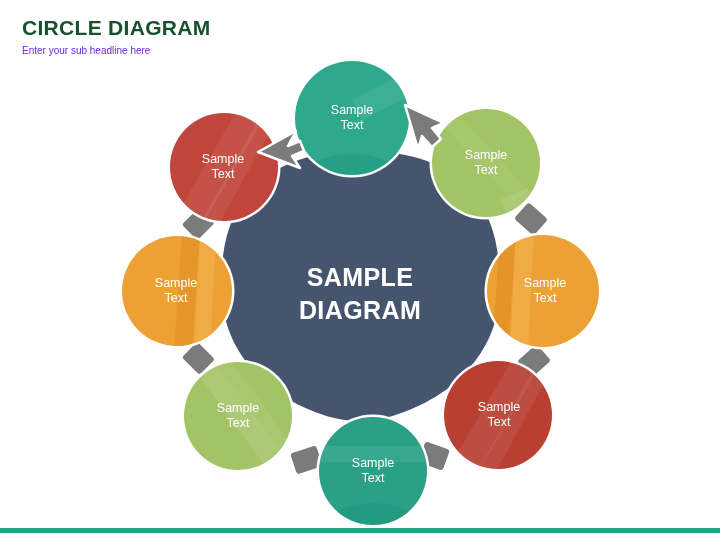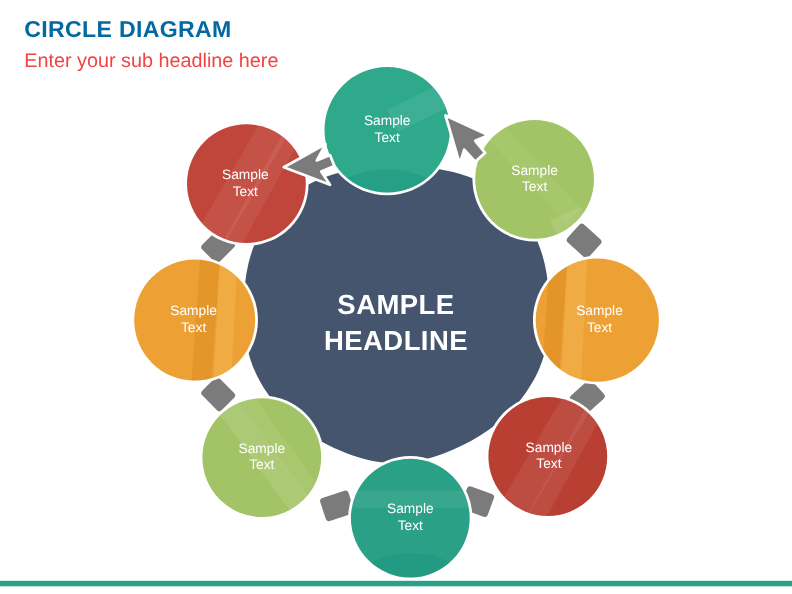--- a/index.html
+++ b/index.html
@@ -26,28 +26,28 @@
   
   #header {
     position: absolute;
     left: 22px;
     top: 16px;
     width: 600px;
   }
   #page-title {
     font-size: 21px;
     font-weight: bold;
-    color: #0369a1;
+    color: #14532d;
     letter-spacing: 0.3px;
     line-height: 1.15;
     margin: 0;
   }
   #page-subtitle {
-    font-size: 18px;
-    color: #ef4444;
+    font-size: 10px;
+    color: #6d28d9;
     margin: 5px 0 0 0;
     line-height: 1.2;
   }
 
   
   #diagram-wrap {
     position: absolute;
     left: 0;
     top: 0;
     width: 644px;
@@ -301,20 +301,20 @@
       <span>Text</span>
     </div>
 
     <div class="node-label" style="left:223px; top:167px;">
       <span>Sample</span>
       <span>Text</span>
     </div>
 
     <div id="center-label">
       <span>SAMPLE</span>
-      <span>HEADLINE</span>
+      <span>DIAGRAM</span>
     </div>
 
   </div>
 
   <div id="bottom-bar"></div>
 
 </div>
 
 </body></html>

